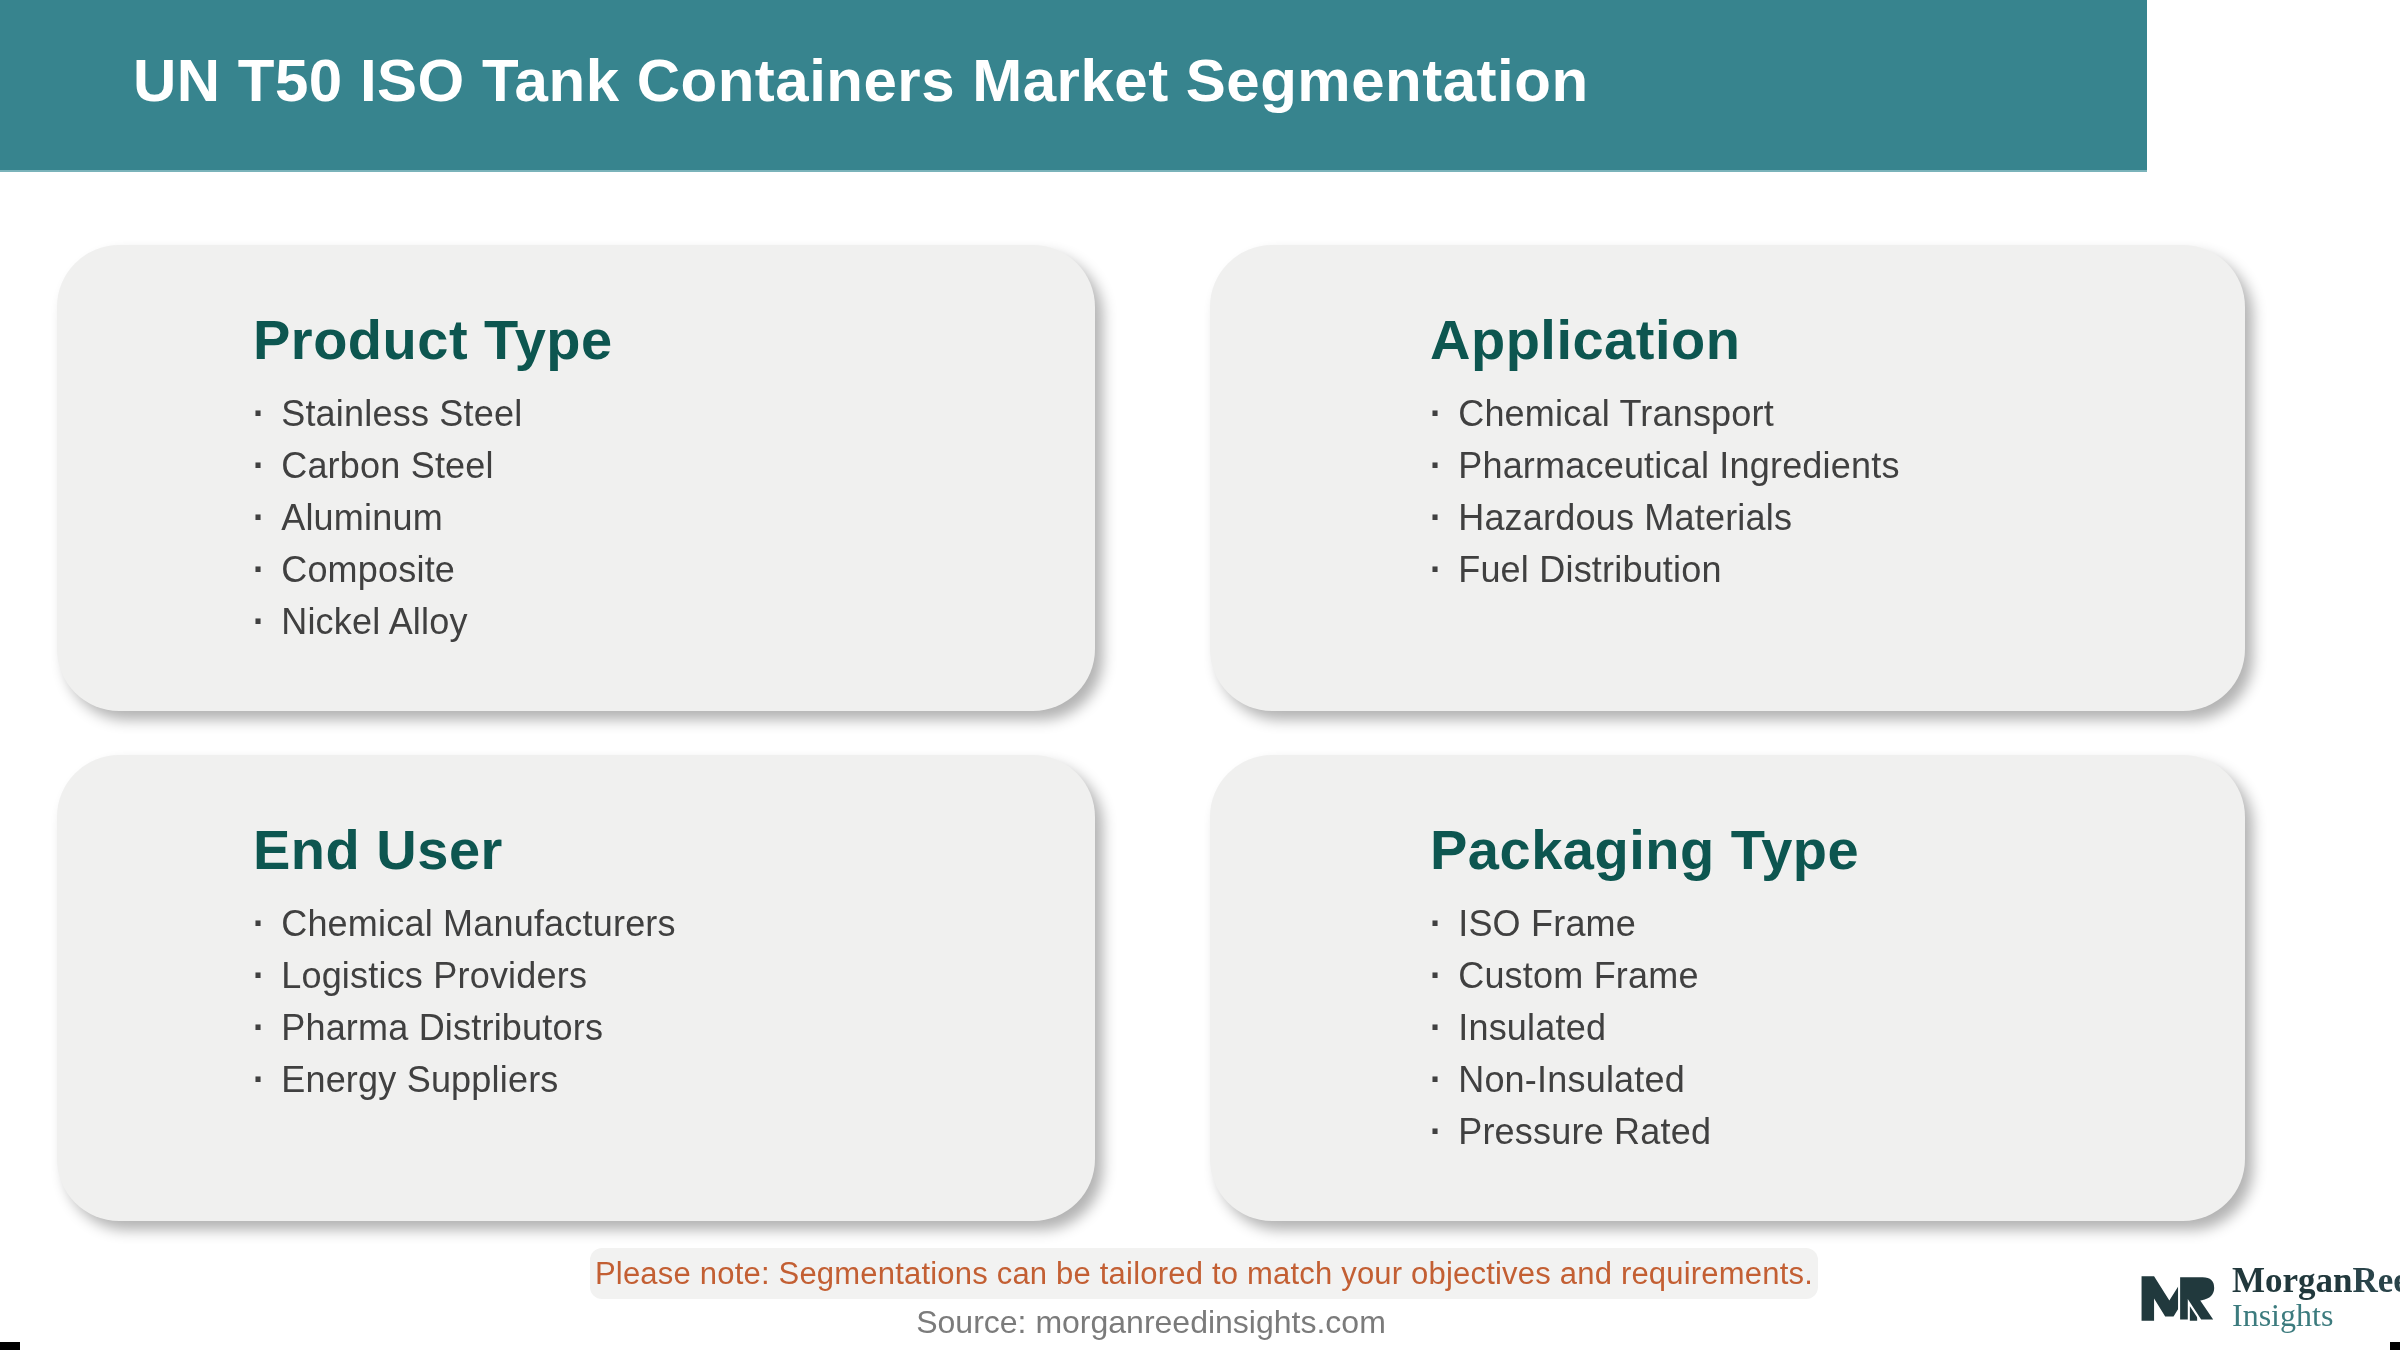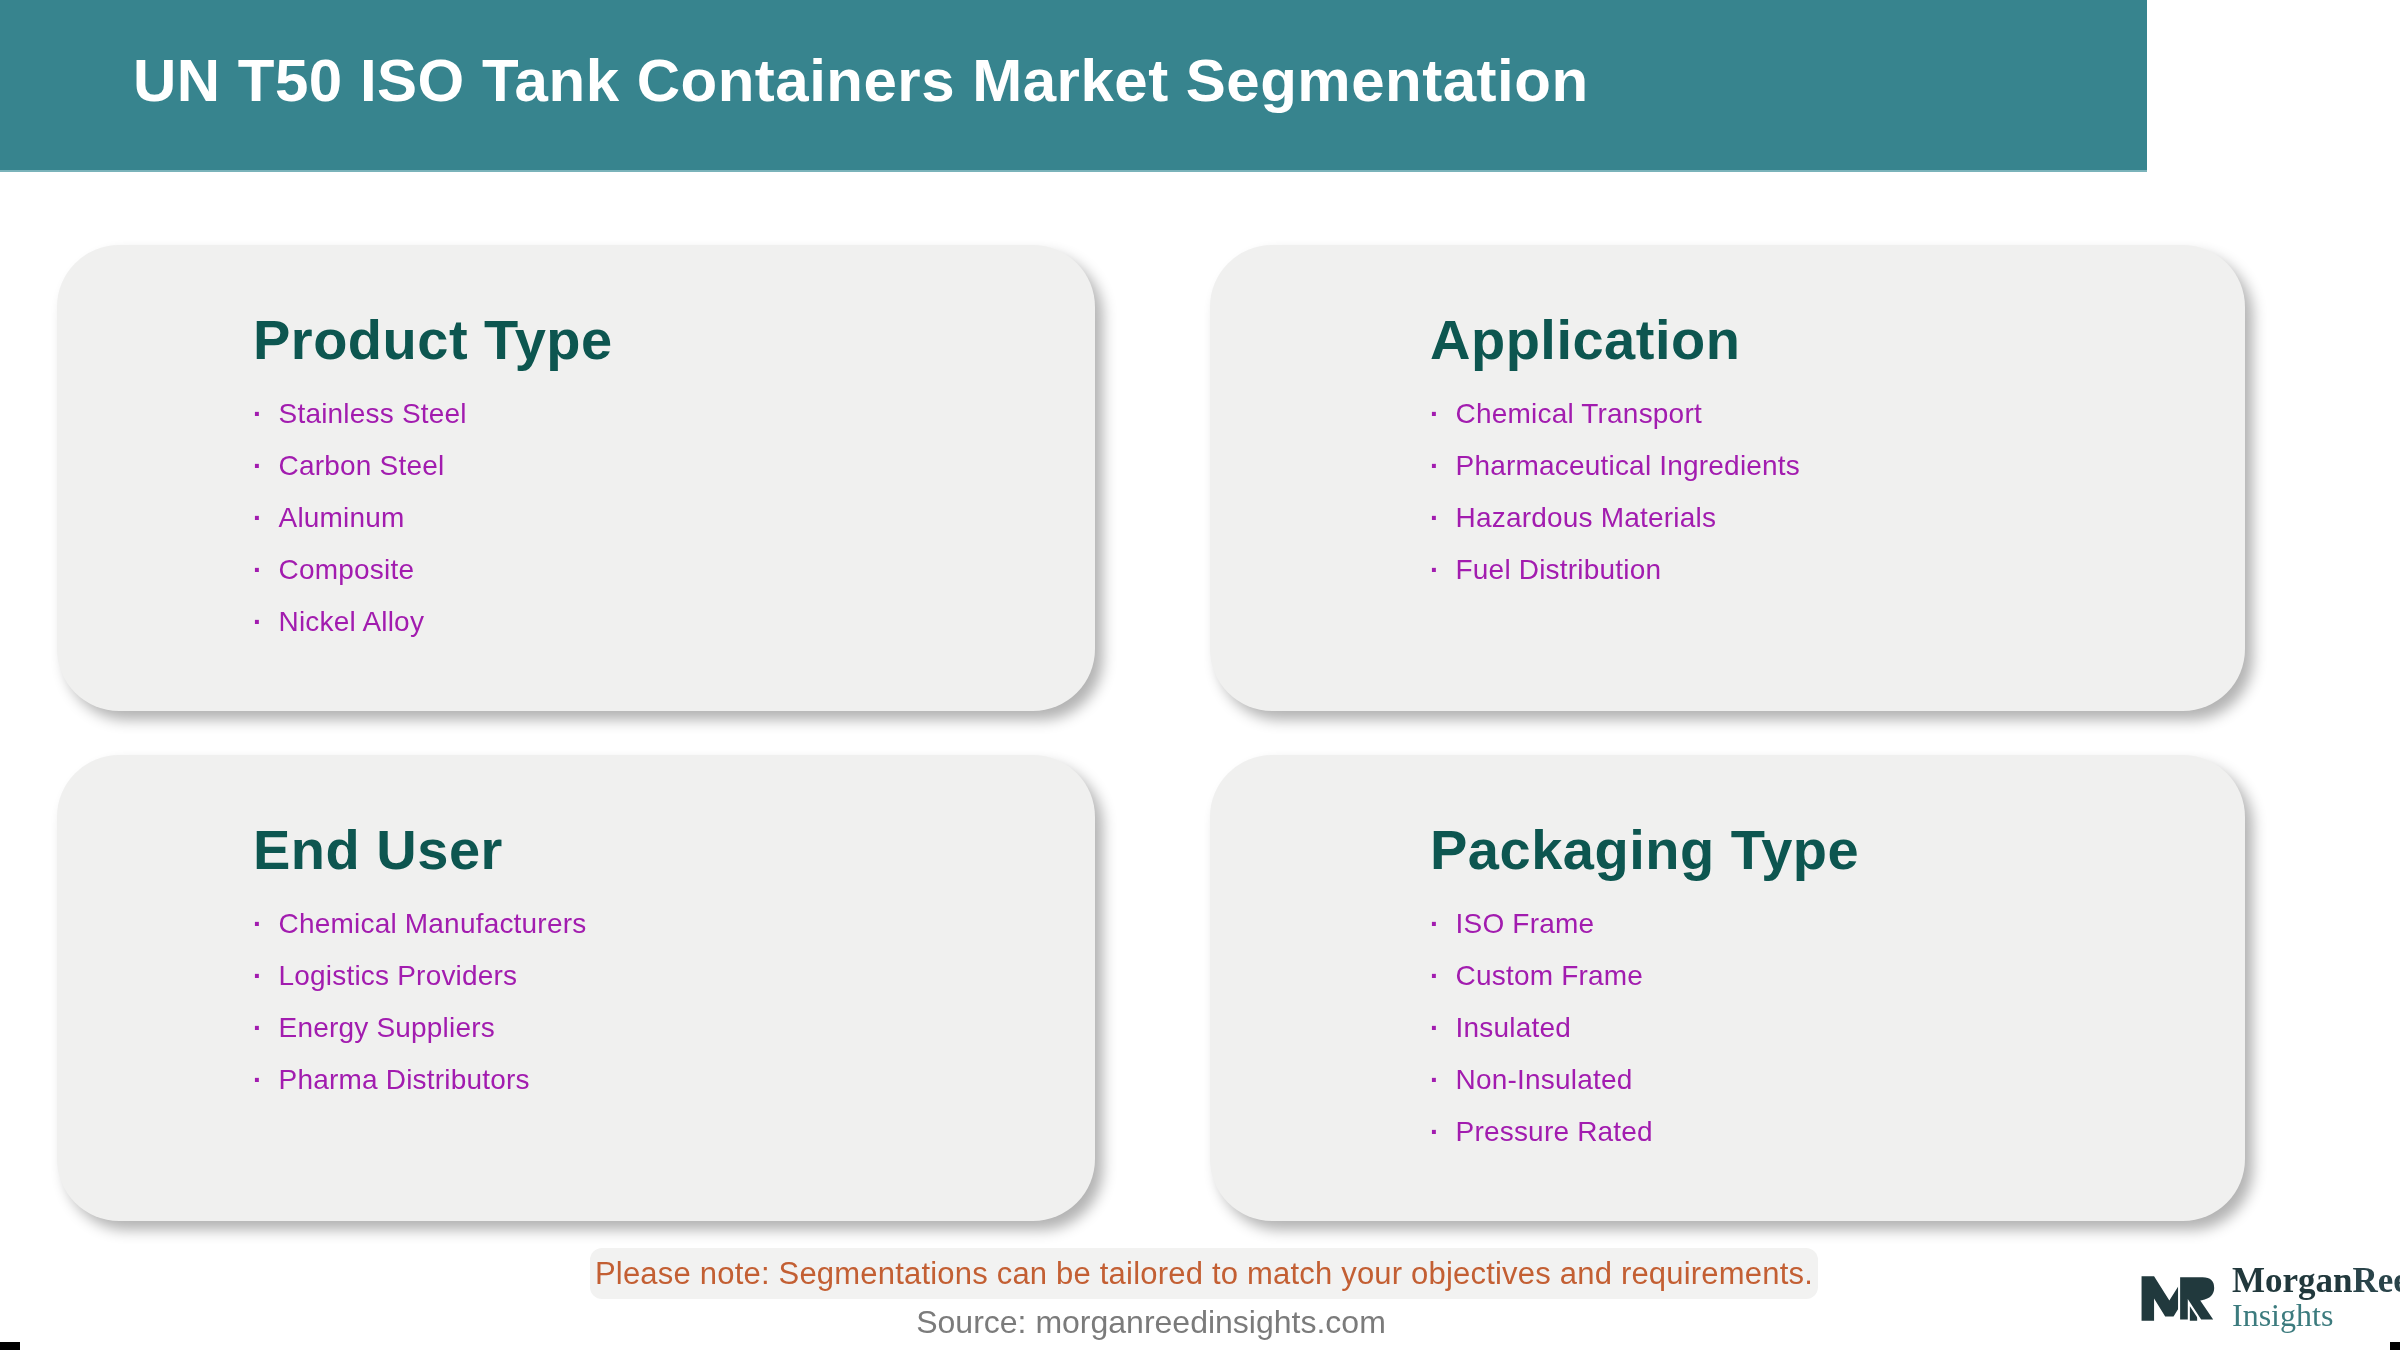--- a/index.html
+++ b/index.html
@@ -55,22 +55,22 @@
   .card.right { padding-left: 220px; }
   .card-title {
     color: #0d5650;
     font-size: 56px;
     font-weight: 700;
     letter-spacing: 0.5px;
     margin-bottom: 16px;
   }
   .card-list { list-style: none; }
   .card-list li {
-    color: #a21caf;
-    font-size: 28px;
+    color: #404040;
+    font-size: 36px;
     line-height: 52px;
     letter-spacing: 0.2px;
   }
   .card-list li::before {
     content: "\00B7";
     margin-right: 16px;
     font-weight: 600;
   }
 
   
@@ -156,22 +156,22 @@
         <li>Hazardous Materials</li>
         <li>Fuel Distribution</li>
       </ul>
     </section>
 
     <section class="card">
       <h2 class="card-title">End User</h2>
       <ul class="card-list">
         <li>Chemical Manufacturers</li>
         <li>Logistics Providers</li>
+        <li>Pharma Distributors</li>
         <li>Energy Suppliers</li>
-        <li>Pharma Distributors</li>
       </ul>
     </section>
 
     <section class="card right">
       <h2 class="card-title">Packaging Type</h2>
       <ul class="card-list">
         <li>ISO Frame</li>
         <li>Custom Frame</li>
         <li>Insulated</li>
         <li>Non-Insulated</li>

